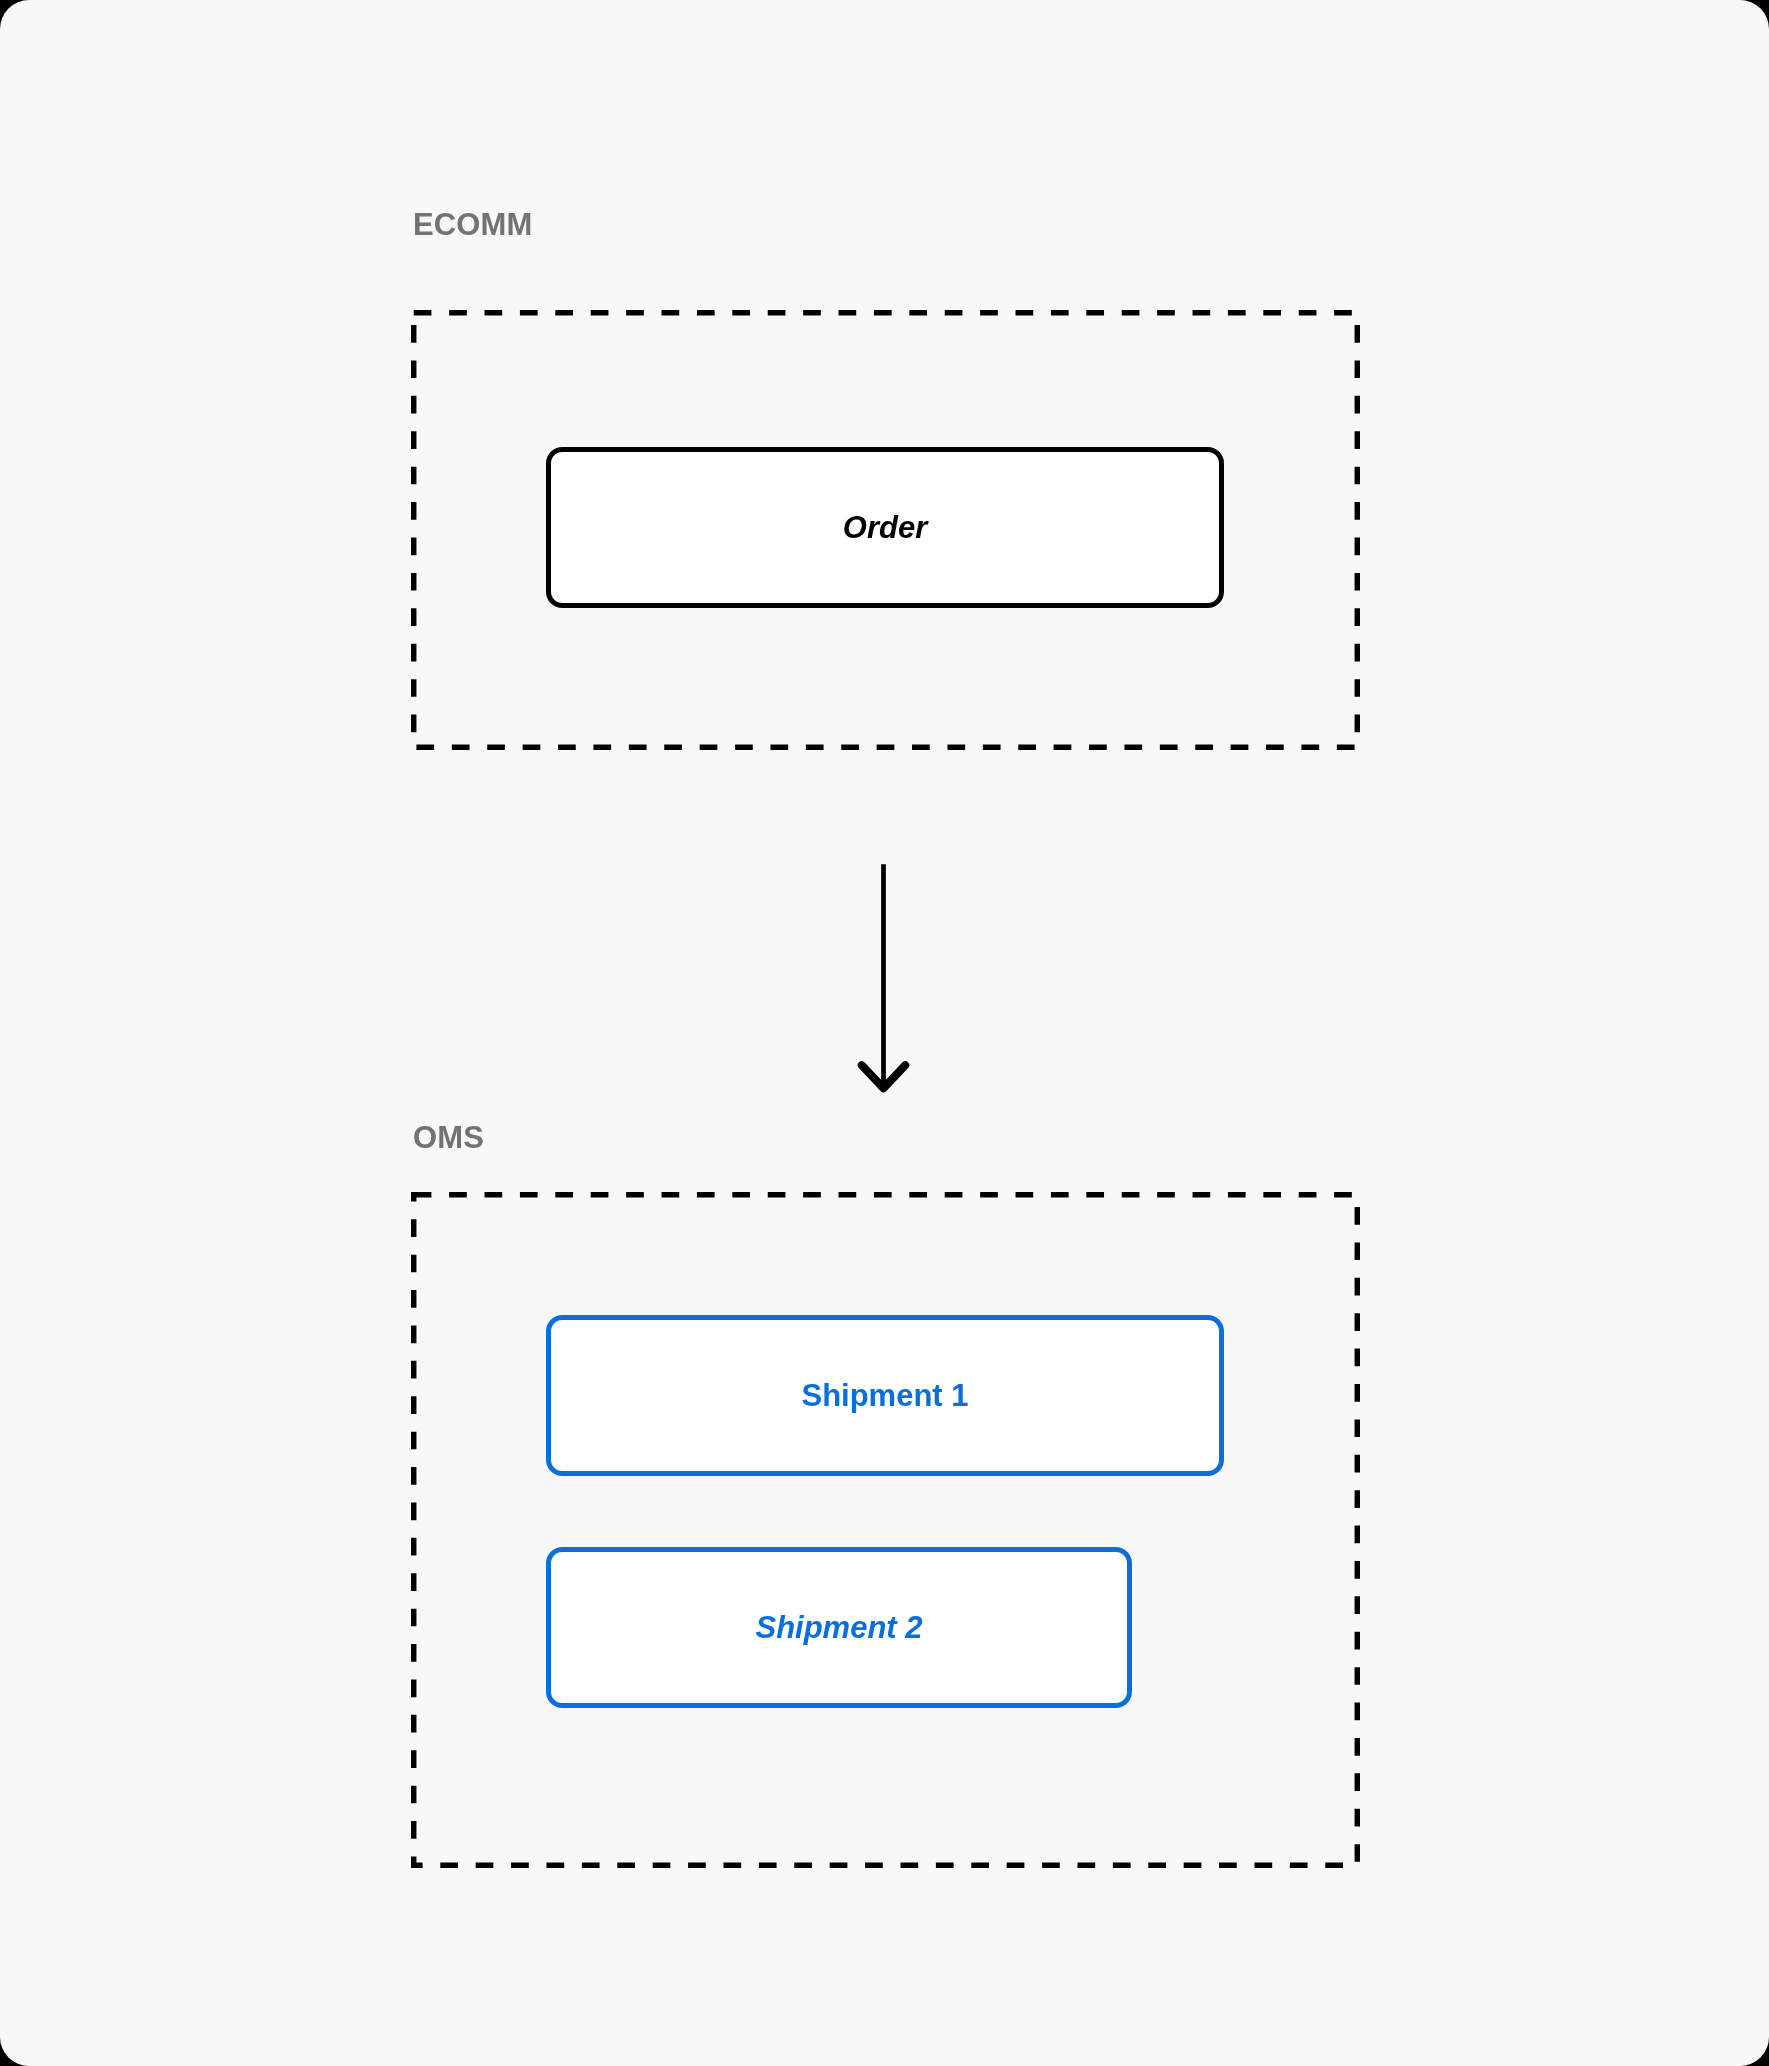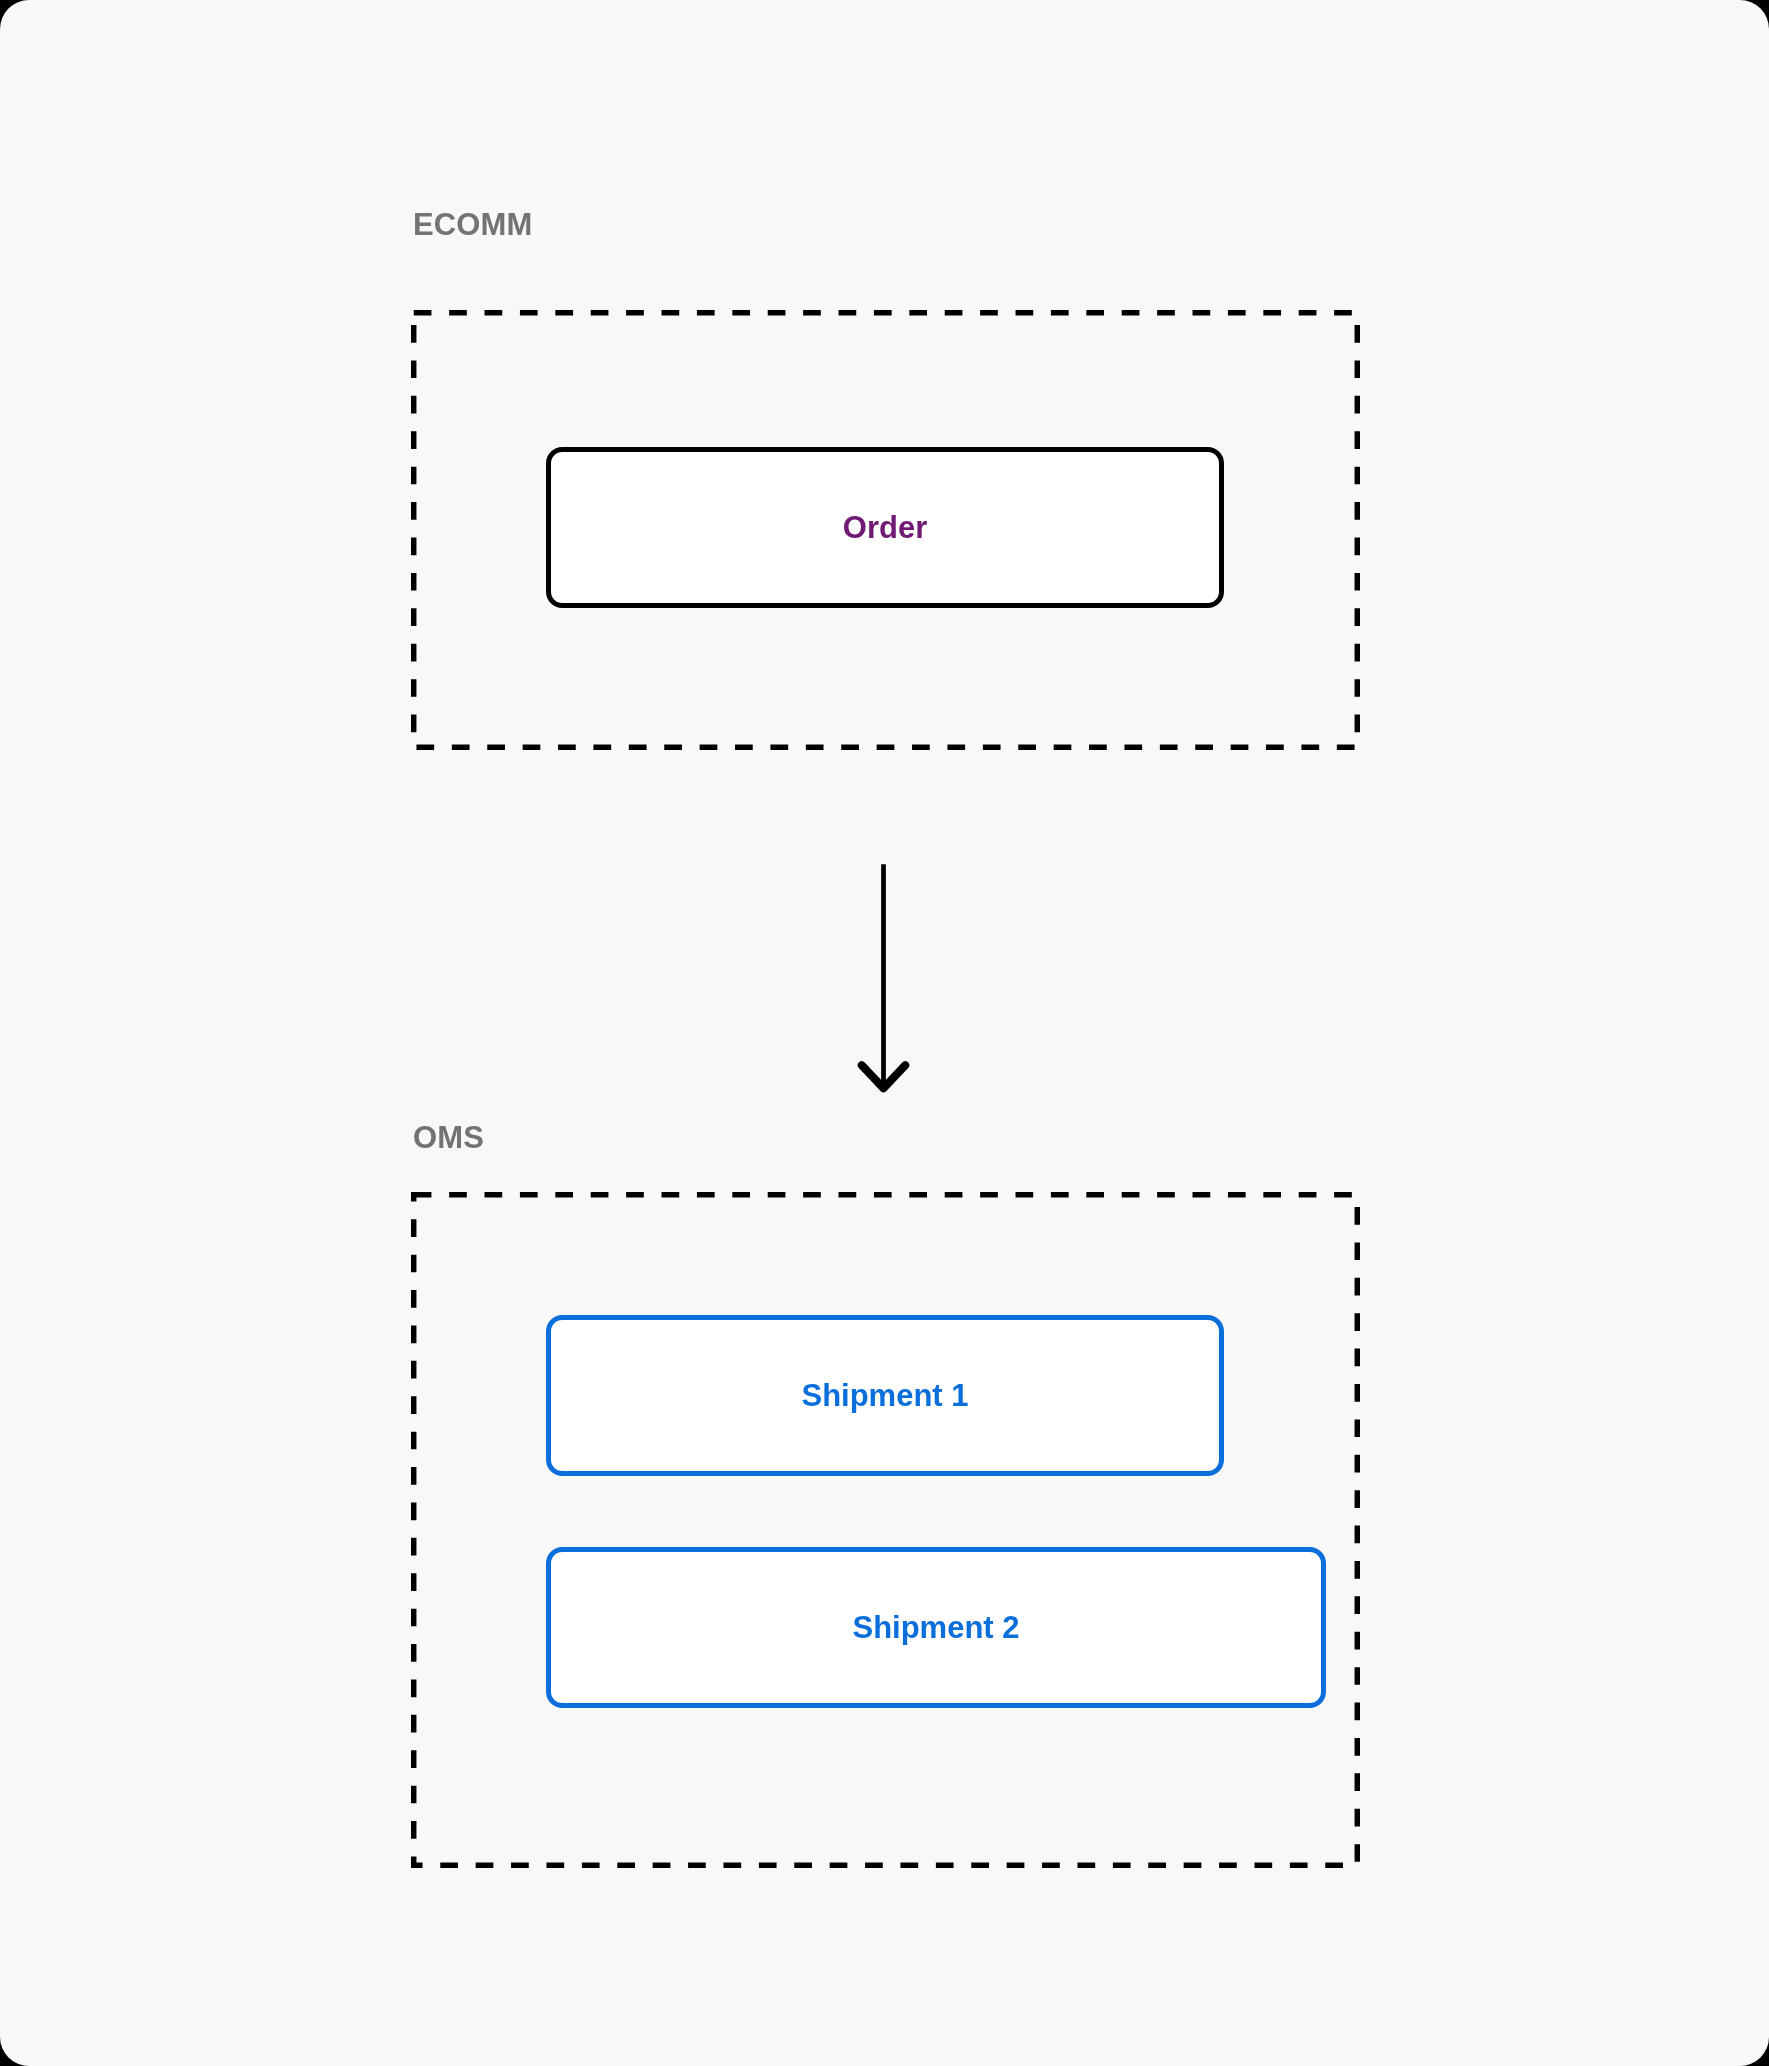--- a/index.html
+++ b/index.html
@@ -78,35 +78,36 @@
     white-space: nowrap;
   }
 
   .node--order {
     left: 546px;
     top: 447px;
     width: 678px;
     height: 161px;
     border: 5.4px solid #000000;
   }
-  .node--order .node-label { color: #701a75; }
+  .node--order .node-label { color: #000000; font-style: italic; }
 
   .node--shipment1 {
     left: 546px;
     top: 1346px;
     width: 678px;
     height: 161px;
     border: 5.4px solid #0b6fdb;
   }
   .node--shipment2 {
     left: 546px;
     top: 1578px;
-    width: 780px;
+    width: 586px;
     height: 161px;
     border: 5.4px solid #0b6fdb;
+    font-style: italic;
   }
   .node--shipment1 .node-label,
   .node--shipment2 .node-label { color: #0b6fdb; }
 
   
   #connector-arrow {
     position: absolute;
     left: 836px;
     top: 864px;
     width: 95px;

